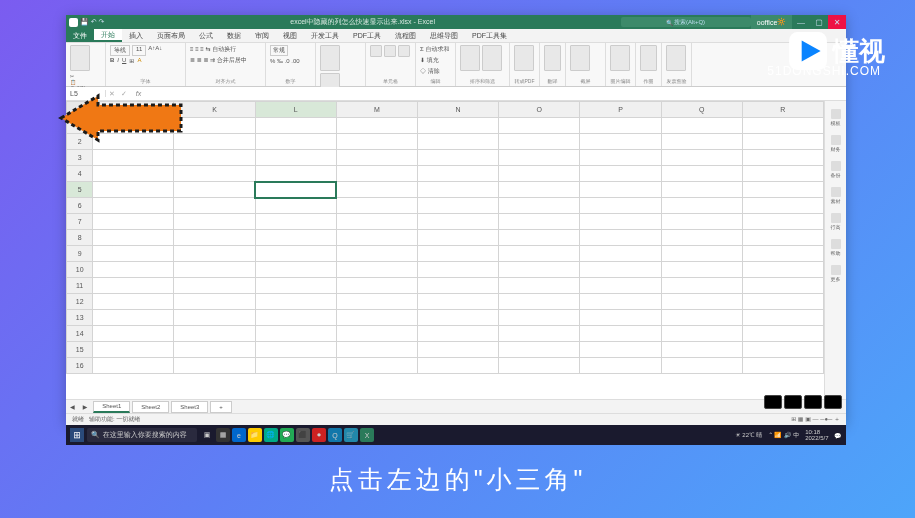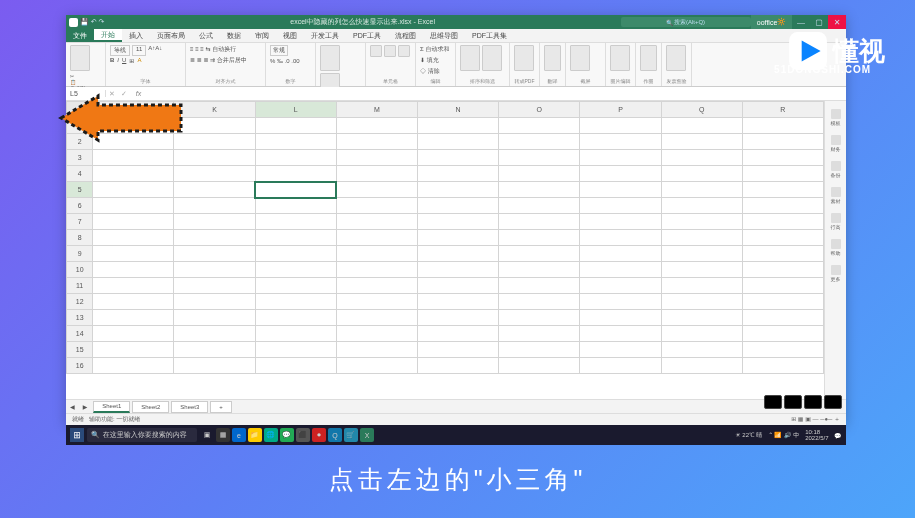--- a/index.html
+++ b/index.html
@@ -49,21 +49,21 @@
 .taskbar{position:absolute;left:66px;bottom:73px;width:780px;height:20px;background:#1a1a2e;display:flex;align-items:center;font-size:7px;color:#ccc;padding:0 4px;justify-content:space-between}
 .task-left{display:flex;align-items:center;gap:3px}
 .win-ico{width:14px;height:14px;background:#2a4a7a;display:flex;align-items:center;justify-content:center;color:#fff;font-size:9px}
 .task-search{width:110px;height:14px;background:#2a2a3e;border-radius:2px;display:flex;align-items:center;padding:0 4px;gap:3px}
 .task-icons{display:flex;gap:2px}
 .task-ico{width:14px;height:14px;border-radius:2px;display:flex;align-items:center;justify-content:center}
 .task-right{display:flex;align-items:center;gap:6px;font-size:6px}
 .arrow{position:absolute;left:56px;top:93px;z-index:50}
 .caption{position:absolute;bottom:22px;width:100%;text-align:center;color:#fff;font-size:25px;letter-spacing:4px}
 .logo{position:absolute;right:30px;top:30px;display:flex;align-items:center;gap:4px;color:#fff;font-size:26px;font-weight:bold}
-.logo .url{position:absolute;top:34px;right:14px;font-size:10px;font-weight:bold;letter-spacing:1px}
+.logo .url{position:absolute;top:34px;right:4px;font-size:12px;font-weight:normal;letter-spacing:1px}
 .floatbtns{position:absolute;right:4px;bottom:16px;display:flex;gap:2px}
 .fbtn{width:18px;height:14px;background:#000;border:1px solid #444;border-radius:2px}
 </style>
 </head>
 <body>
 
 <div class="window">
   <div class="titlebar">
     <div class="tb-left">
       <span class="ico"></span>

